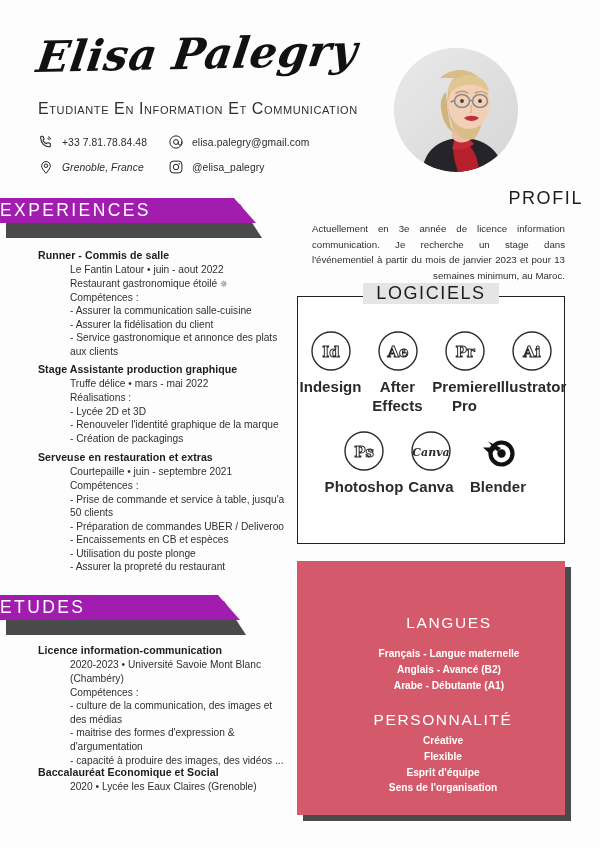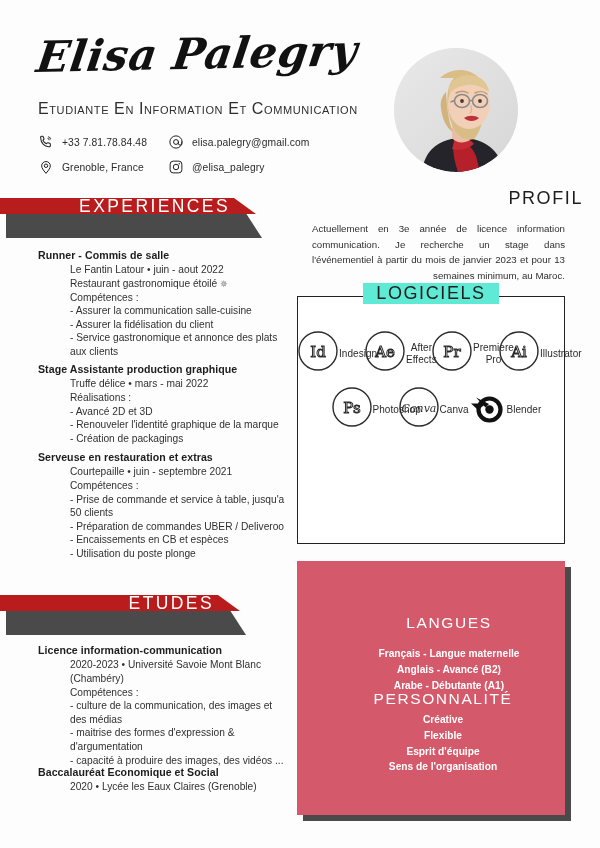--- a/index.html
+++ b/index.html
@@ -22,44 +22,44 @@
   .subtitle{
     position:absolute; left:38px; top:100px; width:340px;
     font-size:16px; letter-spacing:.6px; color:#2e2e2e;
     font-variant:small-caps; text-transform:capitalize;
   }
   .contacts{ position:absolute; left:38px; top:134px; width:300px; }
   .crow{ display:flex; align-items:flex-start; margin-bottom:9px; }
   .citem{ display:flex; align-items:center; gap:8px; }
   .citem.phone{ width:130px; }
   .citem.mail{ width:170px; }
-  .citem.loc{ width:130px; }
+  .citem.loc{ width:130px;font-style:italic; }
   .cico{ width:16px; height:16px; flex:0 0 16px; color:#222; }
   .cico svg{ display:block; width:16px; height:16px; }
   .ctext{ font-size:10.3px; color:#2b2b2b; white-space:nowrap; letter-spacing:.1px; }
 
   
   .photo{
     position:absolute; left:394px; top:48px; width:124px; height:124px;
     border-radius:50%; overflow:hidden; background:#e3e3e3;
   }
   .photo svg{ display:block; width:124px; height:124px; }
 
   
   .ribbon{ position:absolute; left:0; height:34px; }
   .ribbon .shadow{
     position:absolute; left:6px; top:6px; height:34px; width:100%;
     background:#4a4a4a;
     clip-path:polygon(0 0, calc(100% - 22px) 0, 100% 100%, 0 100%);
   }
   .ribbon .body{
-    position:absolute; left:0; top:0; height:16px; width:100%;
-    background:#b91c1c;
+    position:absolute; left:0; top:0; height:25px; width:100%;
+    background:#a21caf;
     clip-path:polygon(0 0, calc(100% - 22px) 0, 100% 100%, 0 100%);
-    display:flex; align-items:center; justify-content:flex-end;
+    display:flex; align-items:center; justify-content:flex-start;
     padding-right:26px;
   }
   .ribbon .label{
     color:#ffffff; font-size:17.5px; letter-spacing:2.4px; font-weight:400;
   }
   #ribbon-exp{ top:198px; width:256px; }
   #ribbon-etu{ top:595px; width:240px; }
 
   
   .lblock{ position:absolute; left:38px; width:252px; }
@@ -82,54 +82,54 @@
   
   .soft-box{
     position:absolute; left:297px; top:296px; width:268px; height:248px;
     border:1.6px solid #222; background:#fff;
   }
   .soft-title-wrap{
     position:absolute; left:297px; top:283px; width:268px;
     display:flex; justify-content:center; pointer-events:none;
   }
   .soft-title{
-    background:#5eead4; padding:0 13px;
+    background:#e5e5e5; padding:0 13px;
     font-size:18px; letter-spacing:1.6px; color:#1d1d1d;
   }
   .soft-grid{
     position:absolute; left:297px; top:330px; width:268px;
     display:flex; flex-wrap:wrap; justify-content:center;
   }
-  .soft-item{ width:67px; display:flex; flex-direction:row; align-items:center; }
+  .soft-item{ width:67px; display:flex; flex-direction:column; align-items:center;font-weight:bold; }
   .soft-item.r2{ margin-top:14px; }
   .soft-ico{ width:42px; height:42px; }
   .soft-ico svg{ display:block; width:42px; height:42px; }
   .soft-name{
-    margin-top:6px; font-size:10px; color:#2b2b2b;
+    margin-top:6px; font-size:15px; color:#2b2b2b;
     text-align:center; line-height:1.25; letter-spacing:.05px;
   }
 
   
   .pink-panel{
     position:absolute; left:297px; top:561px; width:268px; height:254px;
     background:#d4596a;
   }
   .pink-shadow{
     position:absolute; left:303px; top:567px; width:268px; height:254px;
     background:#4a4a4a;
   }
   .pink-title{
     color:#fff; font-size:15.5px; letter-spacing:1.6px; text-align:center;
   }
   .pink-line{
     color:#fff; font-size:10.2px; font-weight:700; text-align:center; line-height:1.55;
   }
   .langues-wrap{ position:absolute; left:297px; top:614px; width:304px; }
   .langues-list{ margin-top:14px; }
-  .perso-wrap{ position:absolute; left:297px; top:690px; width:268px;padding-left:24px; }
+  .perso-wrap{ position:absolute; left:297px; top:711px; width:268px;padding-left:24px; }
   .perso-list{ margin-top:4px; }
 </style>
 </head>
 <body>
 
 <div class="page">
 
   <div class="signature">Elisa Palegry</div>
   <div class="subtitle">Etudiante en information et communication</div>
 
@@ -251,33 +251,34 @@
     <div class="jline">Compétences :</div>
     <div class="jline tight">- Assurer la communication salle-cuisine</div>
     <div class="jline tight">- Assurer la fidélisation du client</div>
     <div class="jline tight">- Service gastronomique et annonce des plats aux clients</div>
   </div>
 
   <div class="lblock" style="top:363px">
     <div class="jtitle">Stage Assistante production graphique</div>
     <div class="jline">Truffe délice • mars - mai 2022</div>
     <div class="jline">Réalisations :</div>
-    <div class="jline tight">- Avancé 2D et 3D</div>
+    <div class="jline tight">- Lycée 2D et 3D</div>
     <div class="jline tight">- Renouveler l'identité graphique de la marque</div>
     <div class="jline tight">- Création de packagings</div>
   </div>
 
   <div class="lblock" style="top:451px">
     <div class="jtitle">Serveuse en restauration et extras</div>
     <div class="jline">Courtepaille • juin - septembre 2021</div>
     <div class="jline">Compétences :</div>
     <div class="jline tight">- Prise de commande et service à table, jusqu'a 50 clients</div>
     <div class="jline tight">- Préparation de commandes UBER / Deliveroo</div>
     <div class="jline tight">- Encaissements en CB et espèces</div>
     <div class="jline tight">- Utilisation du poste plonge</div>
+    <div class="jline tight">- Assurer la propreté du restaurant</div>
   </div>
 
   <div class="lblock" style="top:644px">
     <div class="jtitle">Licence information-communication</div>
     <div class="jline">2020-2023 • Université Savoie Mont Blanc (Chambéry)</div>
     <div class="jline">Compétences :</div>
     <div class="jline tight">- culture de la communication, des images et des médias</div>
     <div class="jline tight">- maitrise des formes d'expression &amp; d'argumentation</div>
     <div class="jline tight">- capacité à produire des images, des vidéos ...</div>
   </div>

